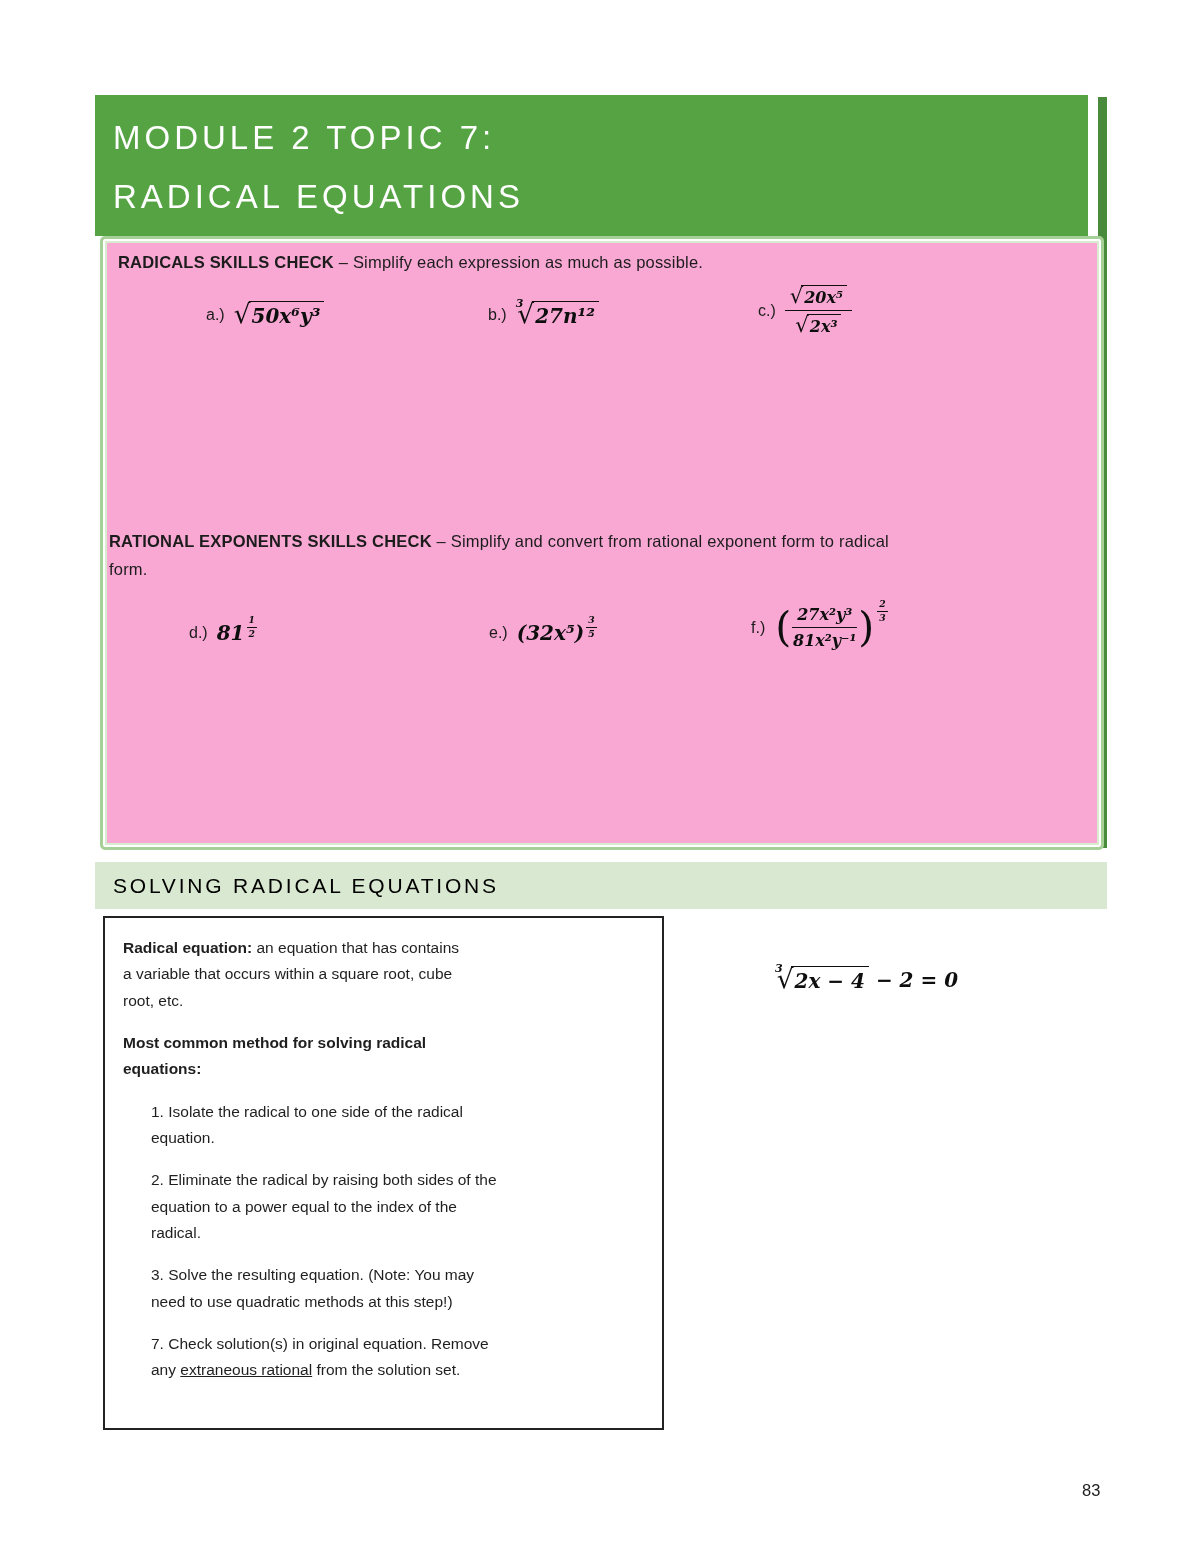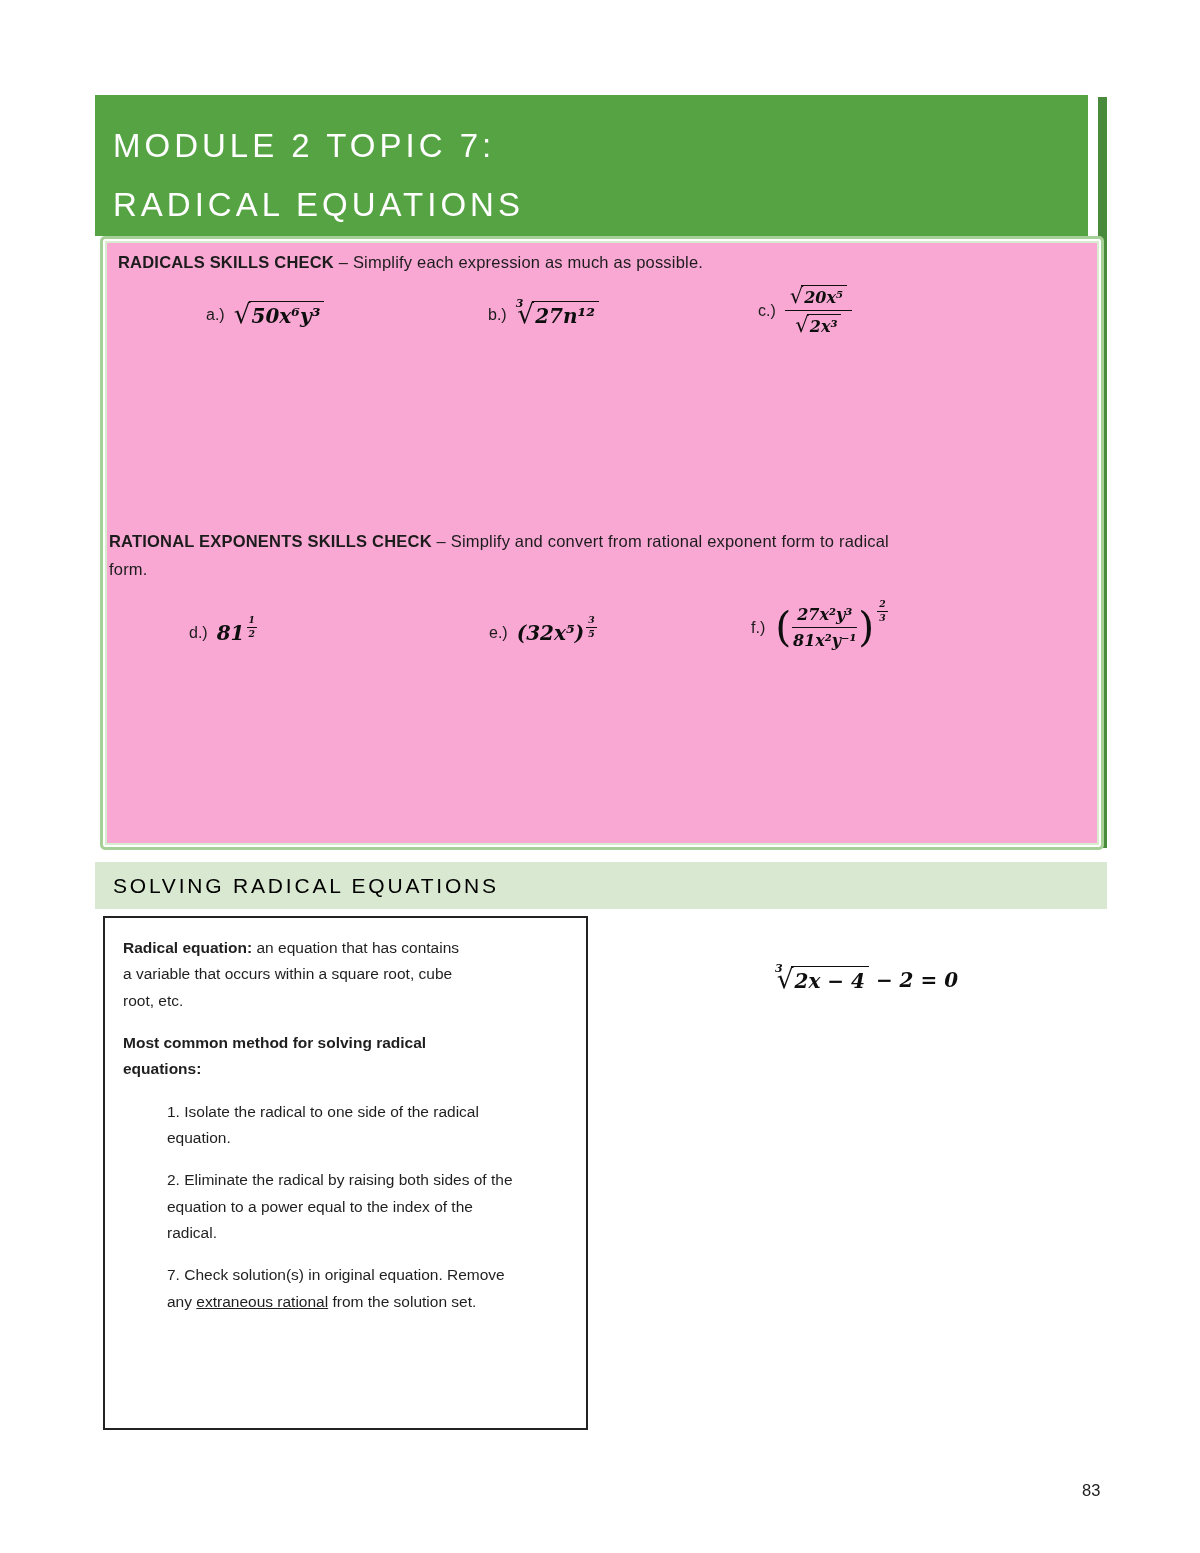--- a/index.html
+++ b/index.html
@@ -5,21 +5,21 @@
   html,body{margin:0;padding:0;}
   body{
     width:1200px;height:1553px;position:relative;background:#ffffff;
     font-family:"Liberation Sans","DejaVu Sans",sans-serif;color:#1c1c1c;overflow:hidden;
   }
   .shadow-strip{position:absolute;left:1098px;top:97px;width:9px;height:751px;background:#4a8a3c;}
 
   
   .title-banner{
     position:absolute;left:95px;top:95px;width:993px;height:141px;
-    background:#56a344;color:#ffffff;padding:21px 0 0 18px;box-sizing:border-box;
+    background:#56a344;color:#ffffff;padding:13px 0 0 18px;box-sizing:border-box;
   }
   .title-line{font-size:33px;letter-spacing:4px;font-weight:400;line-height:59px;white-space:nowrap;}
 
   
   .skills-box{
     position:absolute;left:100px;top:236px;width:998px;height:608px;background:#f9a8d4;
     border:3px solid #a7d098;border-radius:5px;
     box-shadow:inset 0 0 0 2px #ffffff, inset 0 0 0 4px #d9ecd0;
   }
   .section-heading{position:absolute;font-size:16.5px;letter-spacing:0.2px;line-height:28px;color:#1c1c1c;margin:0;}
@@ -52,26 +52,26 @@
   .bigparen{font-style:normal;font-weight:400;font-size:2.05em;line-height:0.85;margin:0 1px;}
 
   
   .solving-banner{
     position:absolute;left:95px;top:862px;width:1012px;height:47px;background:#d9e9d1;
     display:flex;align-items:center;padding-left:18px;box-sizing:border-box;
   }
   .solving-banner .banner-text{font-size:21px;letter-spacing:2.8px;color:#000000;}
 
   .method-box{
-    position:absolute;left:103px;top:916px;width:485px;height:514px;
+    position:absolute;left:103px;top:916px;width:561px;height:514px;
     border:2px solid #232323;box-sizing:border-box;
     padding:17px 22px 8px 18px;font-size:15.5px;line-height:1.7;color:#1f1f1f;
   }
   .method-box p{margin:0 0 16px 0;}
-  .steps{margin-left:44px;}
+  .steps{margin-left:28px;}
   .b{font-weight:700;}
   .ul{text-decoration:underline;}
 
   .example-eq{position:absolute;left:775px;top:966px;display:flex;align-items:center;font-size:20px;}
   .eq-rest{margin-left:0;white-space:pre;}
 
   .page-number{position:absolute;left:1082px;top:1481px;font-size:16.5px;font-weight:400;color:#1c1c1c;}
 </style>
 </head>
 <body>
@@ -177,20 +177,21 @@
   </div>
 
   <div class="method-box">
     <p><span class="b">Radical equation:</span><span> an equation that has contains</span><br><span>a variable that occurs within a square root, cube</span><br><span>root, etc.</span></p>
 
     <p class="b"><span>Most common method for solving radical</span><br><span>equations:</span></p>
 
     <div class="steps">
       <p><span>1. Isolate the radical to one side of the radical</span><br><span>equation.</span></p>
       <p><span>2. Eliminate the radical by raising both sides of the</span><br><span>equation to a power equal to the index of the</span><br><span>radical.</span></p>
+      <p><span>3. Solve the resulting equation. (Note: You may</span><br><span>need to use quadratic methods at this step!)</span></p>
       <p><span>7. Check solution(s) in original equation. Remove</span><br><span>any </span><span class="ul">extraneous rational</span><span> from the solution set.</span></p>
     </div>
   </div>
 
   <div class="example-eq math">
     <span class="sqrt">
       <span class="rad-idx">3</span>
       <span class="rad-sign">√</span>
       <span class="radicand">2x − 4</span>
     </span>

